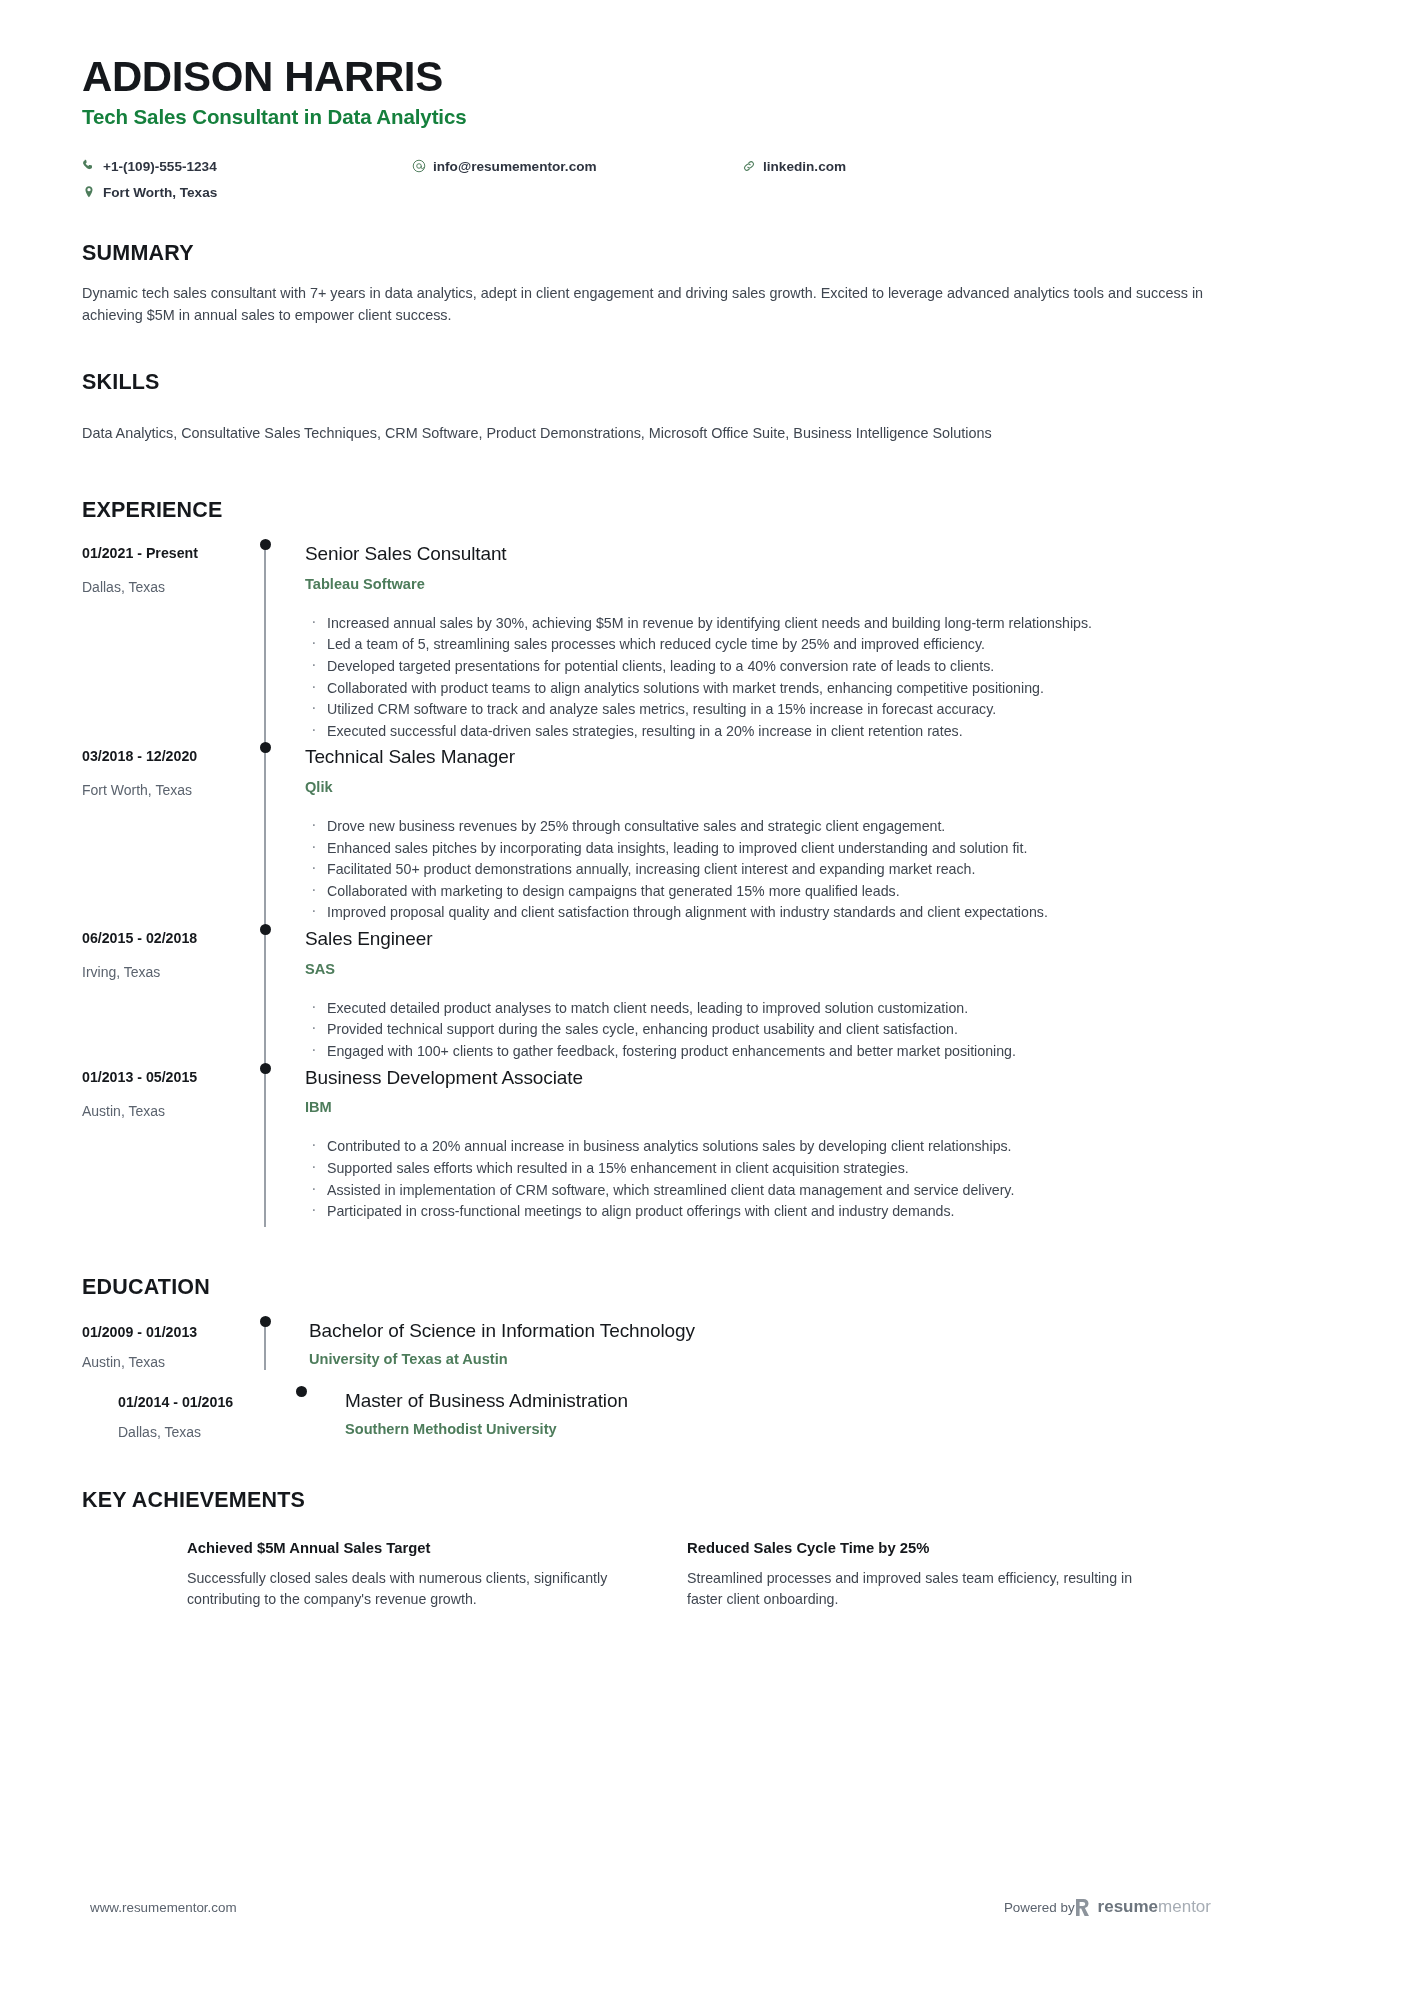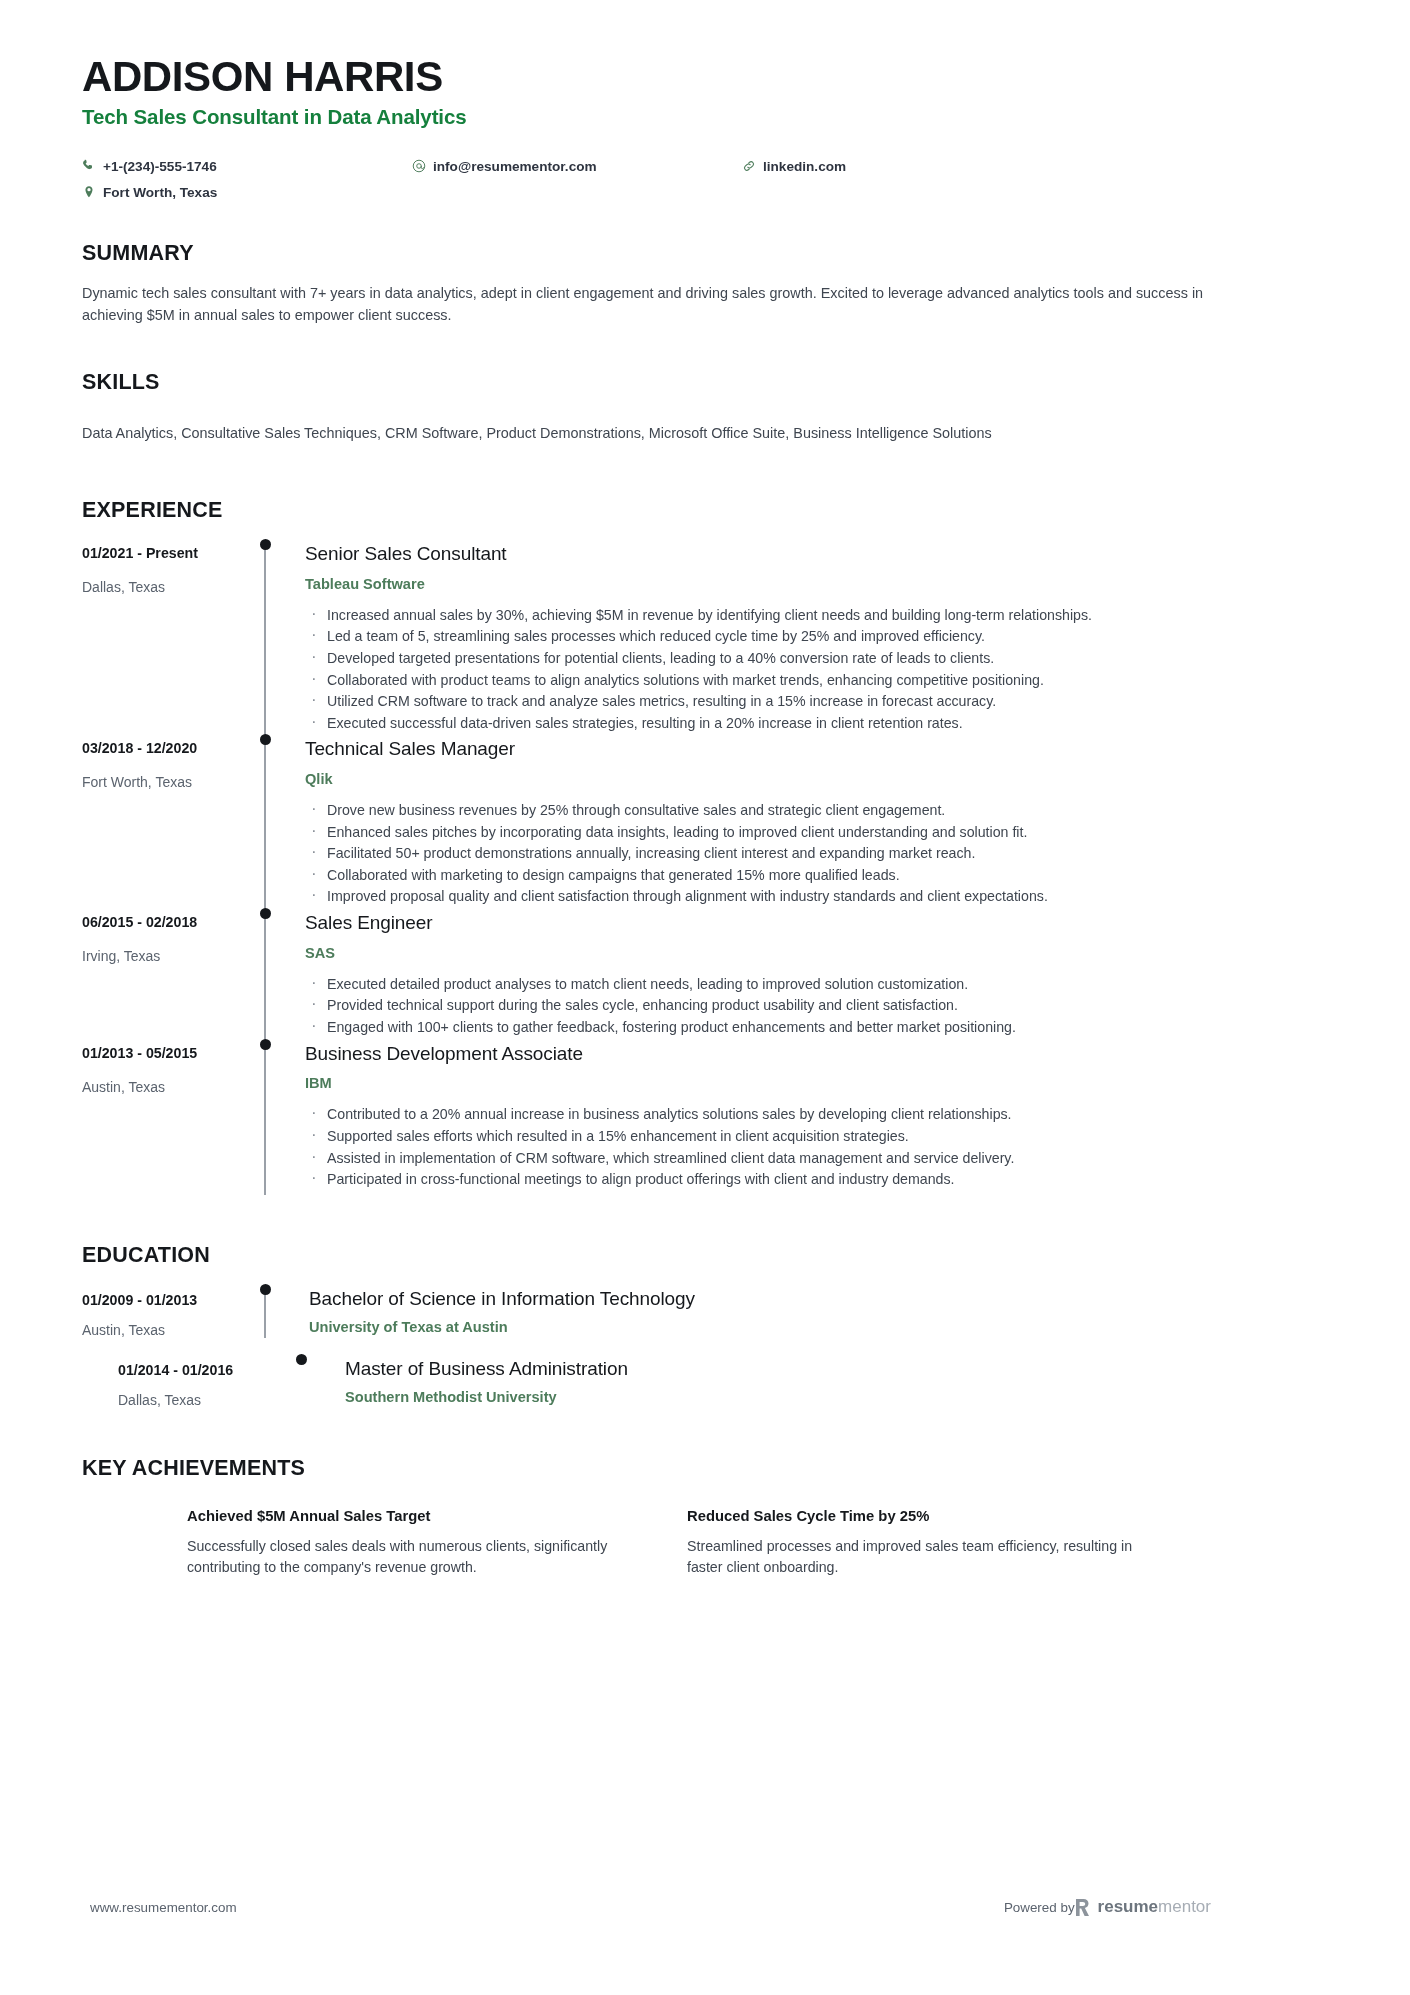--- a/index.html
+++ b/index.html
@@ -154,21 +154,21 @@
   }
   .company {
     font-size: 14.6px;
     font-weight: bold;
     color: #4d7c5b;
     margin-top: 10px;
   }
 
   ul.bullets {
     list-style: none;
-    margin-top: 13px;
+    margin-top: 21px;
   }
   ul.bullets li {
     position: relative;
     padding-left: 22px;
     font-size: 14.2px;
     line-height: 1.45;
     color: #3f4650;
     margin-bottom: 1px;
     max-width: 1048px;
   }
@@ -258,21 +258,21 @@
     <div class="job-title">Tech Sales Consultant in Data Analytics</div>
 
     <div class="contact-grid">
 
       <div class="contact-item w1">
         <span class="ci-icon">
           <svg width="14" height="14" viewBox="0 0 16 16" fill="currentColor">
               <path d="M3.2 1.6c-.5 0-1 .3-1.2.8L1.3 4c-.2.4-.1.9.1 1.3 1.4 2.6 3.6 4.8 6.3 6.2.4.2.9.2 1.3 0l1.6-.7c.5-.2.8-.7.8-1.2V8.1c0-.4-.3-.8-.7-.9l-1.9-.4c-.4-.1-.8.1-1 .4l-.5.8C5.9 7.3 4.8 6.2 4.1 5l.8-.5c.3-.2.5-.6.4-1l-.4-1.9c-.1-.4-.4-.7-.9-.7h-.8z"></path>
             </svg>
         </span>
-        <span>+1-(234)-555-1746</span>
+        <span>+1-(109)-555-1234</span>
       </div>
 
       <div class="contact-item w2">
         <span class="ci-icon">
           <svg width="14" height="14" viewBox="0 0 16 16" fill="none" stroke="currentColor" stroke-width="1.1">
               <circle cx="8" cy="8" r="6.6"></circle>
               <circle cx="8" cy="8" r="2.6"></circle>
               <path d="M10.6 8v1.6c0 1 .6 1.5 1.4 1.5s1.4-.6 1.4-1.6"></path>
             </svg>
         </span>

